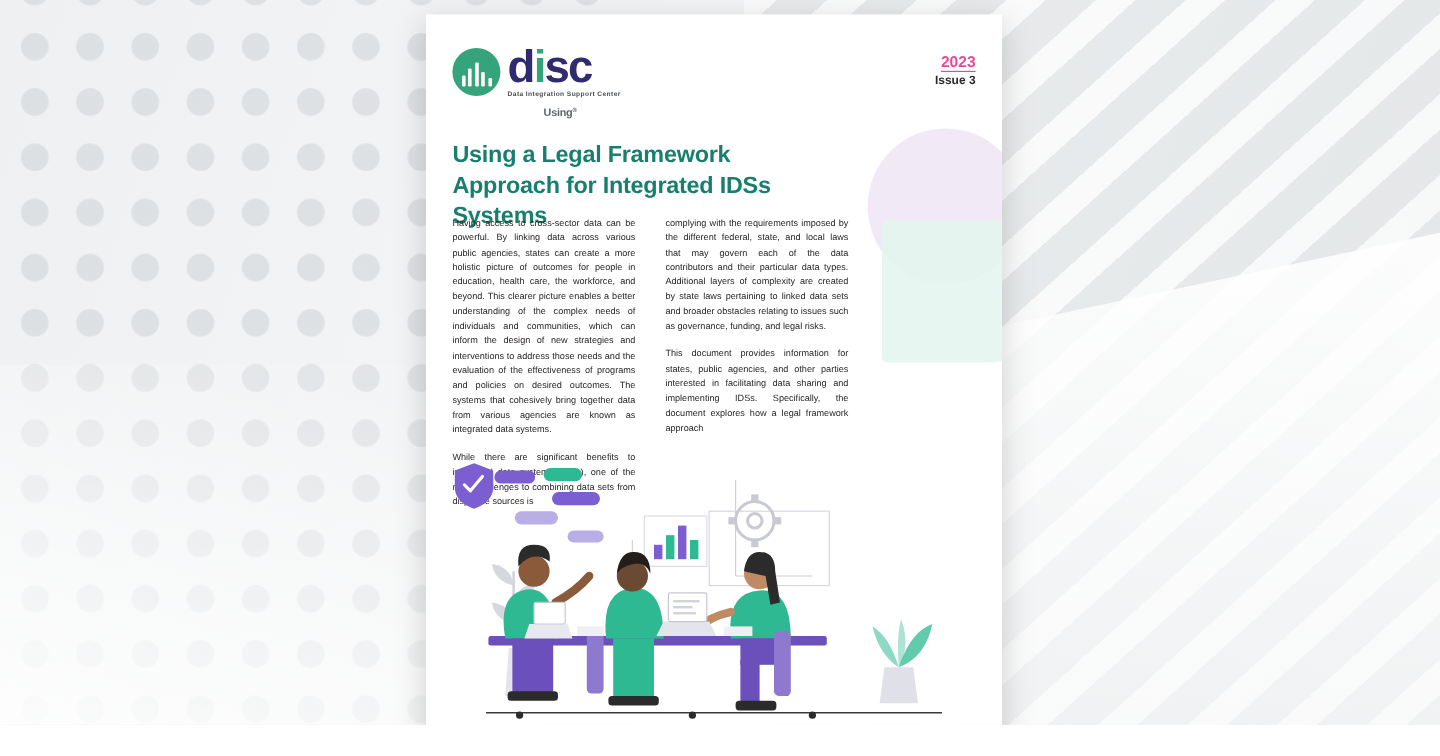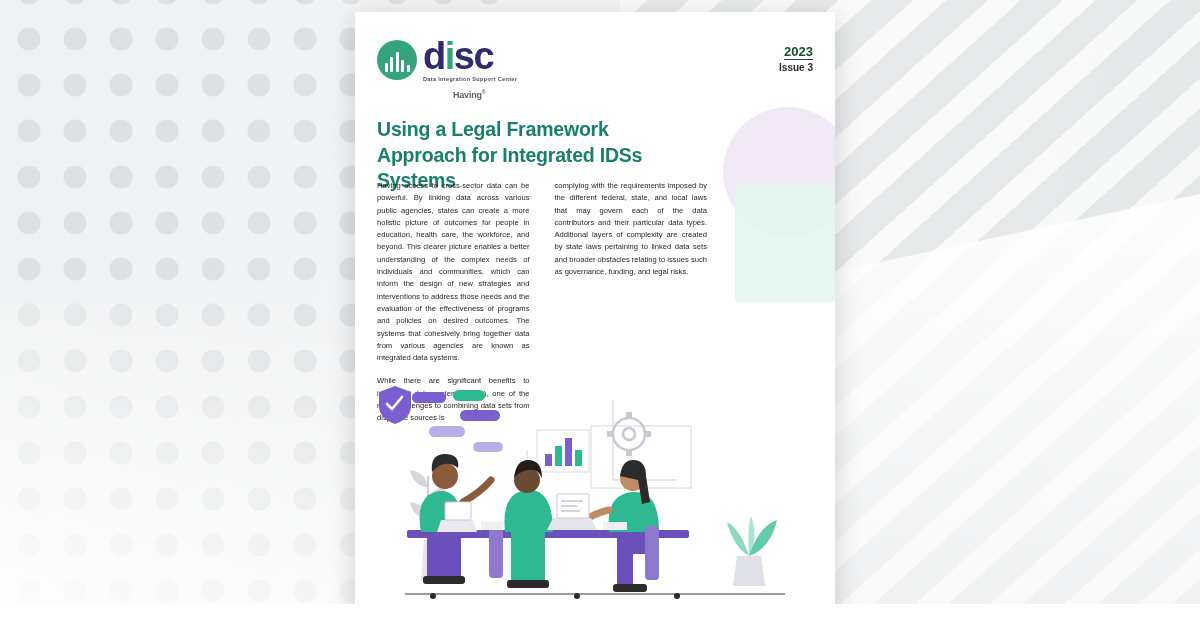--- a/index.html
+++ b/index.html
@@ -153,21 +153,21 @@
     font-size: 9px;
     font-weight: 700;
     color: #5f6368;
     letter-spacing: -0.2px;
   }
   .logo-wested sup { font-size: 5px; vertical-align: super; }
 
   .issue-block { text-align: right; padding-top: 6px; }
   .issue-year {
     font-size: 13px;
-    color: #14532d;
+    color: #ec4899;
     font-weight: 700;
     text-decoration: underline;
     text-underline-offset: 3px;
   }
   .issue-num {
     font-size: 10px;
     color: #2b2b2b;
     font-weight: 700;
     margin-top: 3px;
   }
@@ -273,38 +273,39 @@
                 <i></i>
                 <i></i>
                 <i></i>
             </span>
           </div>
           <div class="logo-text-block">
             <div class="logo-word">d<span class="dot-i">i</span>sc</div>
             <div class="logo-sub">Data Integration Support Center</div>
           </div>
         </div>
-        <div class="logo-wested"><span>Having</span><sup>®</sup></div>
+        <div class="logo-wested"><span>Using</span><sup>®</sup></div>
       </div>
 
       <div class="issue-block">
         <div class="issue-year">2023</div>
         <div class="issue-num">Issue 3</div>
       </div>
     </div>
 
     <div class="title">Using a Legal Framework Approach for Integrated IDSs Systems</div>
 
     <div class="cols">
       <div class="col">
         <p>Having access to cross-sector data can be powerful. By linking data across various public agencies, states can create a more holistic picture of outcomes for people in education, health care, the workforce, and beyond. This clearer picture enables a better understanding of the complex needs of individuals and communities, which can inform the design of new strategies and interventions to address those needs and the evaluation of the effectiveness of programs and policies on desired outcomes. The systems that cohesively bring together data from various agencies are known as integrated data systems.</p>
         <p>While there are significant benefits to integrated data systems (IDSs), one of the main challenges to combining data sets from disparate sources is</p>
       </div>
       <div class="col">
         <p>complying with the requirements imposed by the different federal, state, and local laws that may govern each of the data contributors and their particular data types. Additional layers of complexity are created by state laws pertaining to linked data sets and broader obstacles relating to issues such as governance, funding, and legal risks.</p>
+        <p>This document provides information for states, public agencies, and other parties interested in facilitating data sharing and implementing IDSs. Specifically, the document explores how a legal framework approach</p>
       </div>
     </div>
 
 
     <div class="illo">
       <svg width="436" height="240" viewBox="0 0 436 240" xmlns="http://www.w3.org/2000/svg">
 
         <line x1="28" y1="214" x2="408" y2="214" stroke="#3a3a3a" stroke-width="1.2"></line>
         <circle cx="56" cy="216" r="3" fill="#2b2b2b"></circle>
         <circle cx="200" cy="216" r="3" fill="#2b2b2b"></circle>

